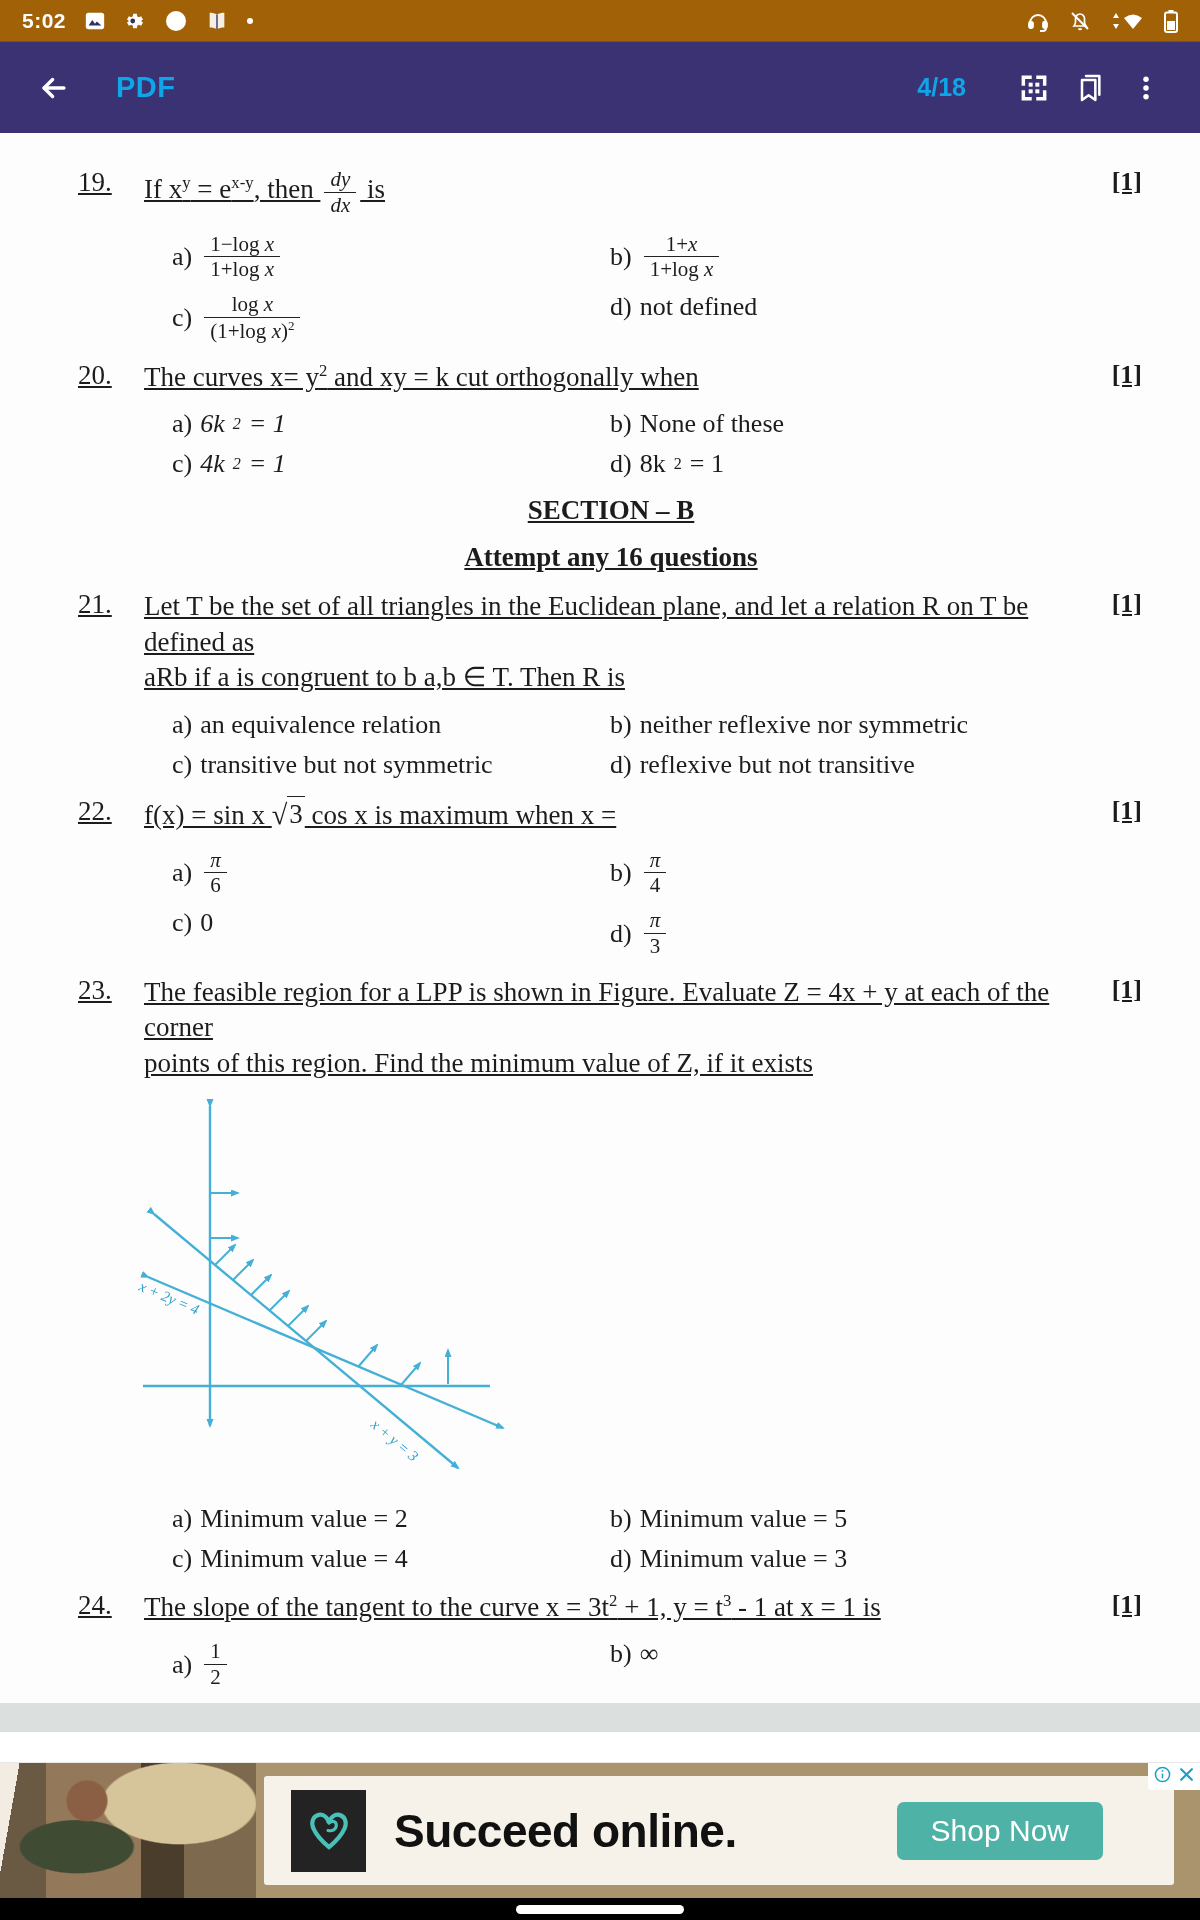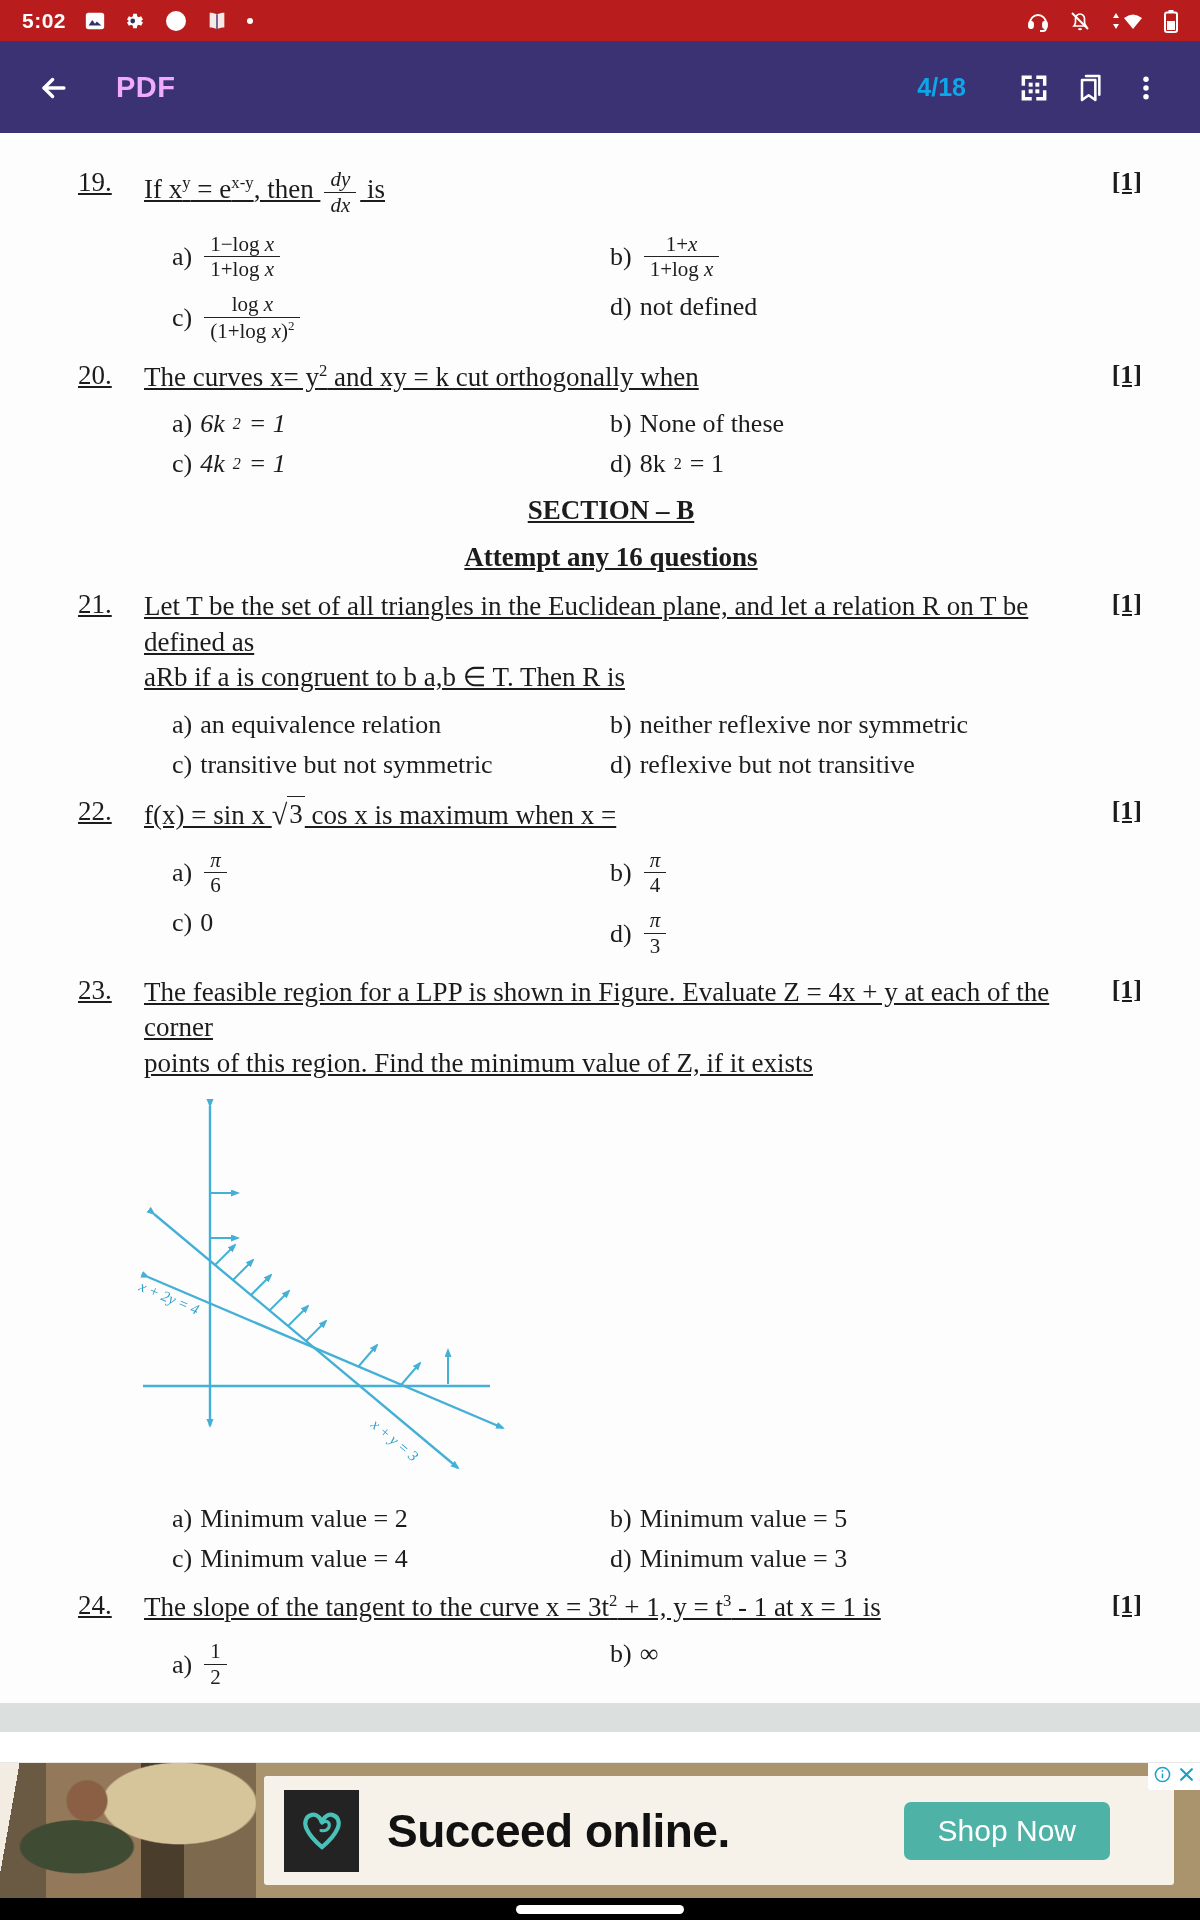--- a/index.html
+++ b/index.html
@@ -1,25 +1,25 @@
 <!DOCTYPE html>
 <html><head>
 <meta charset="utf-8">
 <style>
   html,body{margin:0;padding:0;}
   body{width:1200px;height:1920px;overflow:hidden;background:#fff;font-family:"Liberation Serif",serif;color:#1c1c1c;}
   
-  .statusbar{height:42px;background:#b91c1c;display:flex;align-items:center;justify-content:space-between;
+  .statusbar{height:42px;background:#a16207;display:flex;align-items:center;justify-content:space-between;
     padding:0 22px;box-sizing:border-box;border-bottom:1px solid rgba(0,0,0,.18);}
   .sb-left,.sb-right{display:flex;align-items:center;gap:18px;}
   .sb-time{color:#fff;font-family:"Liberation Sans",sans-serif;font-weight:bold;font-size:21px;letter-spacing:.5px;}
   .sb-ic{display:inline-flex;align-items:center;justify-content:center;}
   
   .appbar{height:91px;background:#3a3273;display:flex;align-items:center;padding:0 26px;box-sizing:border-box;}
-  .ab-title{color:#f0abfc;font-family:"Liberation Sans",sans-serif;font-weight:bold;font-size:29px;margin-left:34px;letter-spacing:.5px;}
+  .ab-title{color:#0ea5e9;font-family:"Liberation Sans",sans-serif;font-weight:bold;font-size:29px;margin-left:34px;letter-spacing:.5px;}
   .ab-spacer{flex:1;}
   .ab-page{color:#0ea5e9;font-family:"Liberation Sans",sans-serif;font-weight:bold;font-size:25px;margin-right:40px;}
   .ab-btn{display:inline-flex;align-items:center;justify-content:center;width:56px;height:56px;}
   
   .page{height:1570px;overflow:hidden;background:#fdfdfd;padding-top:18px;box-sizing:border-box;}
   .q{display:flex;align-items:flex-start;padding:0 58px 0 78px;}
   .qn{width:66px;flex:0 0 66px;font-size:27px;}
   .qbody{flex:1;font-size:27px;line-height:1.32;}
   .qmarks{width:52px;flex:0 0 52px;text-align:right;font-weight:bold;font-size:26px;}
   .optrow{display:flex;align-items:flex-start;margin-left:172px;padding-right:60px;}
@@ -44,21 +44,21 @@
   .gapwhite{height:30px;background:#ffffff;}
   .ad{height:135px;background:#a9946e;position:relative;display:flex;border-top:1px solid #e8e8e8;}
   .ad-photo{width:256px;height:100%;flex:0 0 256px;
     background:
       linear-gradient(100deg, #f2ece2 0 7%, transparent 7%),
       radial-gradient(circle at 34% 28%, #8a5f43 0 10%, transparent 11%),
       radial-gradient(ellipse at 30% 62%, #3f4b33 0 22%, transparent 23%),
       radial-gradient(ellipse at 70% 30%, #d6c49a 0 30%, transparent 31%),
       linear-gradient(90deg, #6b5a43 0 18%, #93785a 18% 55%, #4a3d2c 55% 72%, #7d6a4e 72%);}
   .ad-card{position:absolute;left:264px;top:13px;right:26px;bottom:13px;background:#f6f1e9;border-radius:3px;
-    display:flex;align-items:center;padding:0 20px;box-sizing:border-box;}
+    display:flex;align-items:center;padding:0 27px;box-sizing:border-box;}
   .ad-logo{width:75px;height:82px;background:#232323;display:flex;align-items:center;justify-content:center;flex:0 0 75px;}
   .ad-headline{font-family:"Liberation Sans",sans-serif;font-weight:bold;font-size:46px;color:#111;margin-left:28px;letter-spacing:-.5px;}
   .ad-cta{margin-left:auto;margin-right:44px;background:#4fb2a6;color:#fff;border:none;border-radius:7px;
     font-family:"Liberation Sans",sans-serif;font-size:30px;padding:12px 34px;cursor:pointer;}
   .ad-corner{position:absolute;top:0;right:0;background:#fff;padding:3px 6px;display:flex;gap:8px;align-items:center;border-bottom-left-radius:3px;}
   .navbar{height:23px;background:#000;position:relative;}
   .nav-pill{position:absolute;left:50%;top:7px;transform:translateX(-50%);width:168px;height:9px;border-radius:5px;background:#fff;}
 </style>
 </head>
 <body>

